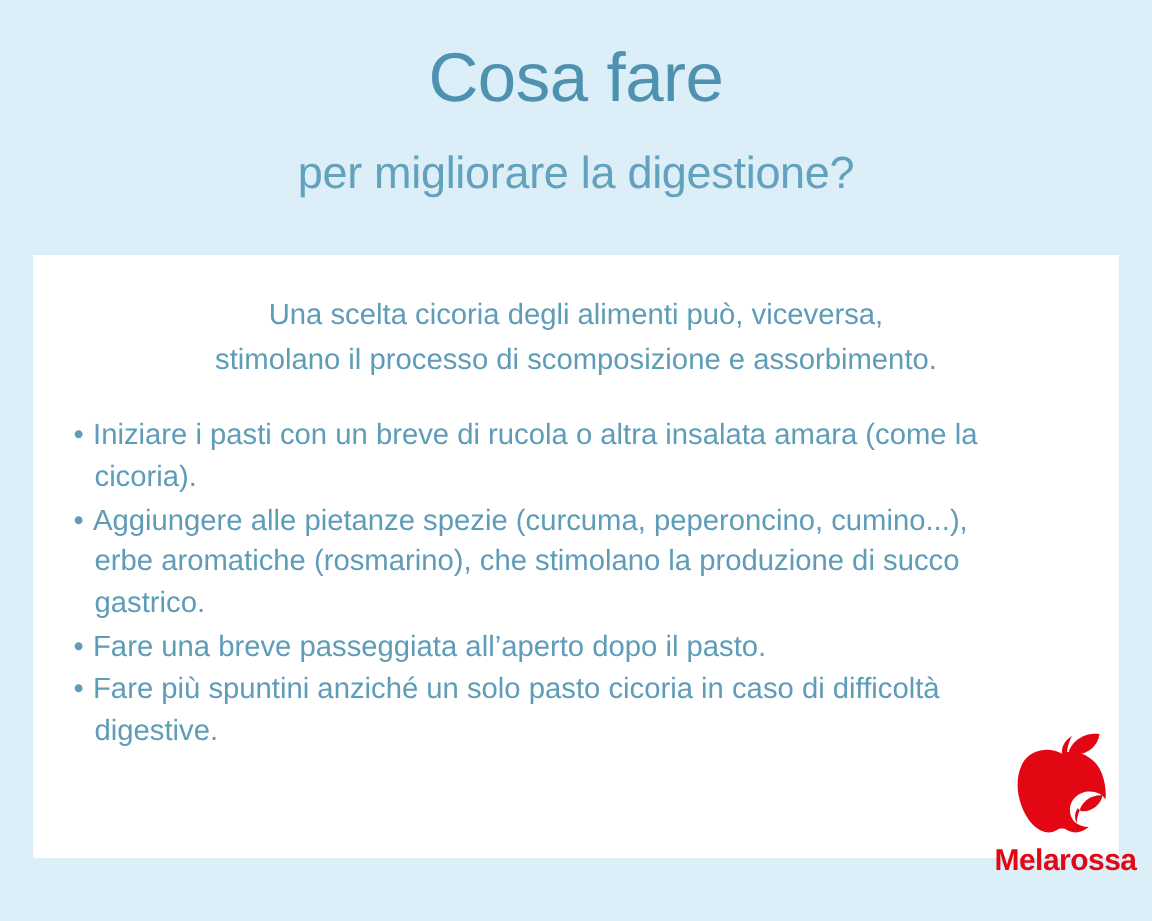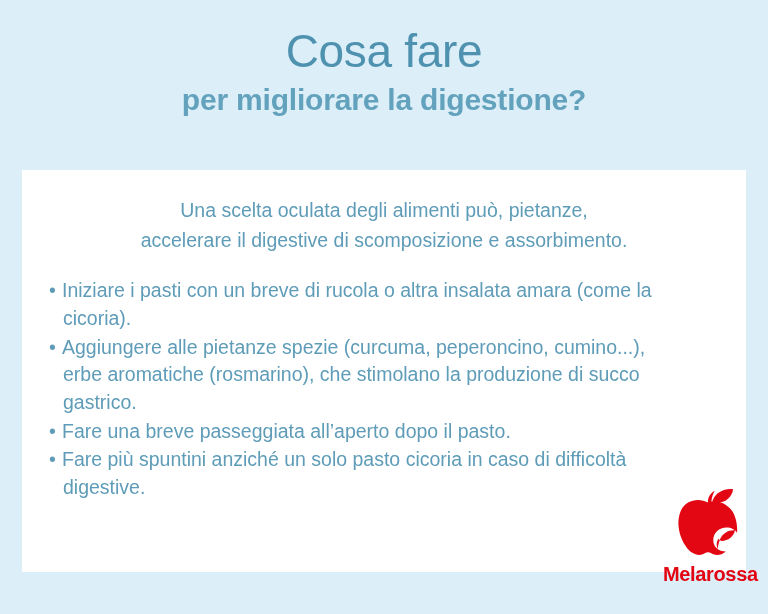--- a/index.html
+++ b/index.html
@@ -28,24 +28,24 @@
   .title {
     margin: 0;
     padding-top: 27px;
     font-size: 46px;
     font-weight: 400;
     line-height: 1.08;
     letter-spacing: -0.3px;
     color: #4e92b0;
   }
   .subtitle {
-    margin: 0;
+    margin: 16px;
     padding-top: 6px;
     font-size: 30px;
-    font-weight: 700;
+    font-weight: 400;
     line-height: 1.12;
     letter-spacing: -0.2px;
     color: #63a2bd;
   }
 
   
   .card {
     position: absolute;
     left: 22px;
     top: 170px;
@@ -125,22 +125,22 @@
 <body>
 
 <div class="header">
   <h1 class="title">Cosa fare</h1>
   <h2 class="subtitle">per migliorare la digestione?</h2>
 </div>
 
 <div class="card">
 
   <p class="intro">
-    <span class="intro-line">Una scelta oculata degli alimenti può, pietanze,</span>
-    <span class="intro-line">accelerare il digestive di scomposizione e assorbimento.</span>
+    <span class="intro-line">Una scelta cicoria degli alimenti può, viceversa,</span>
+    <span class="intro-line">stimolano il processo di scomposizione e assorbimento.</span>
   </p>
 
   <ul class="tips">
     <li class="tip">
       <span class="dot">•</span>
       <span class="txt">Iniziare i pasti con un breve di rucola o altra insalata amara (come la cicoria).</span>
     </li>
     <li class="tip">
       <span class="dot">•</span>
       <span class="txt">Aggiungere alle pietanze spezie (curcuma, peperoncino, cumino...), erbe aromatiche (rosmarino), che stimolano la produzione di succo gastrico.</span>

